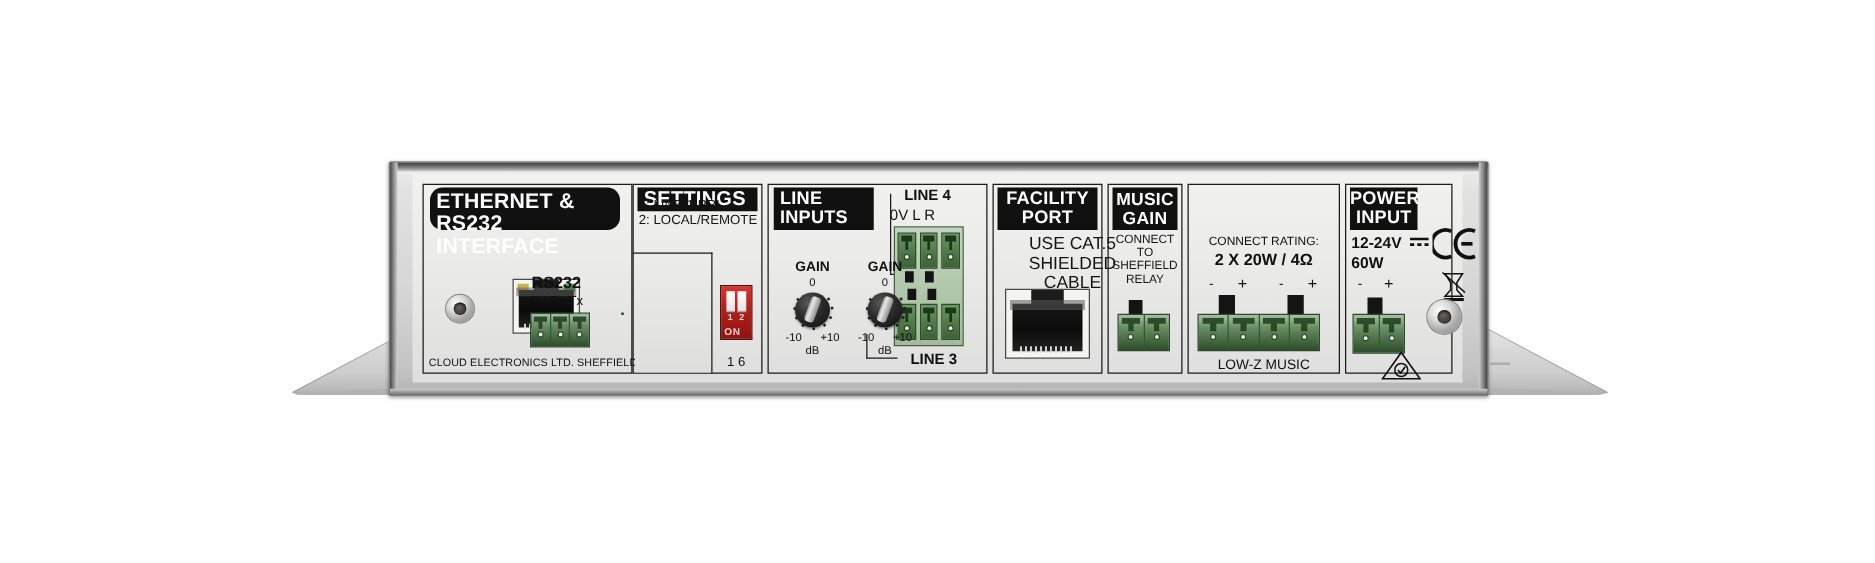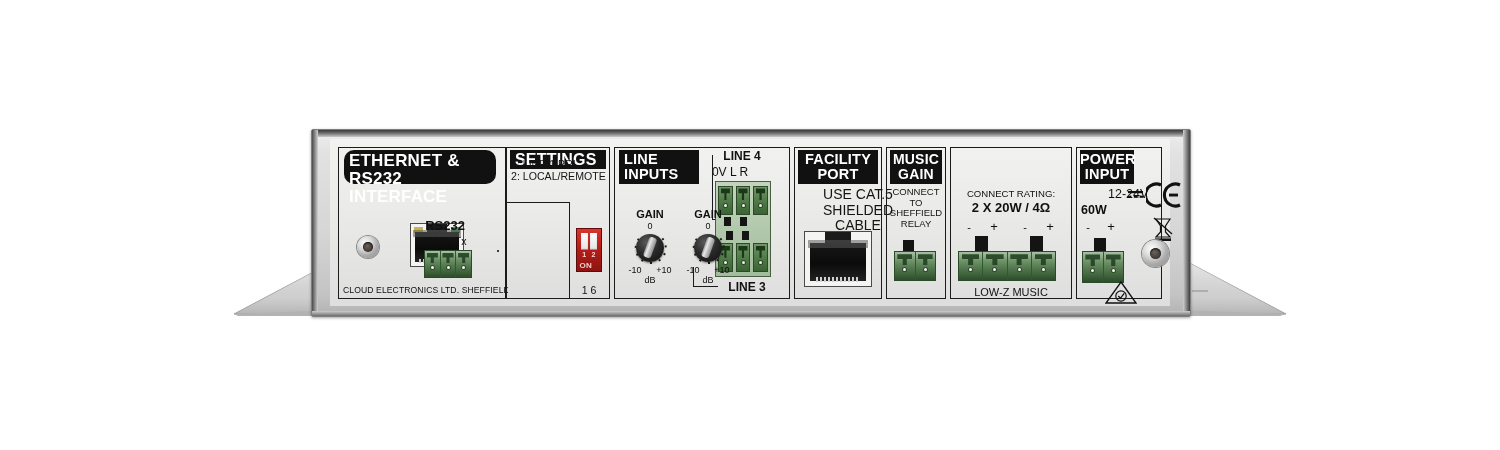--- a/index.html
+++ b/index.html
@@ -492,21 +492,21 @@
         </div>
     </div>
 
     <div class="lbl c" style="left:681px;top:147px;font-size:11px;">LOW-Z MUSIC</div>
 
     <div class="section" style="left:746px;top:8px;width:86px;height:152px;"></div>
 
     <div class="hdr" style="left:750px;top:11px;width:54px;height:34px;font-size:14.5px;text-align:center;padding:2px 0 3px 0;">POWER
 INPUT</div>
 
-    <div class="lbl" style="left:751px;top:48px;font-size:12.5px;font-weight:normal;margin-left:27px;">12-24V</div>
+    <div class="lbl" style="left:751px;top:48px;font-size:12.5px;font-weight:bold;">12-24V</div>
     <div class="lbl" style="left:751px;top:64px;font-size:12.5px;font-weight:bold;">60W</div>
 
     <div class="dcline" style="left:798px;top:50px;width:15px;height:12px;">
       <svg width="15" height="12" viewBox="0 0 15 12">
         <rect x="0" y="0" width="15" height="2.2" fill="#111"></rect>
         <rect x="0" y="4.6" width="3.4" height="2.2" fill="#111"></rect>
         <rect x="5.8" y="4.6" width="3.4" height="2.2" fill="#111"></rect>
         <rect x="11.6" y="4.6" width="3.4" height="2.2" fill="#111"></rect>
       </svg>
     </div>

